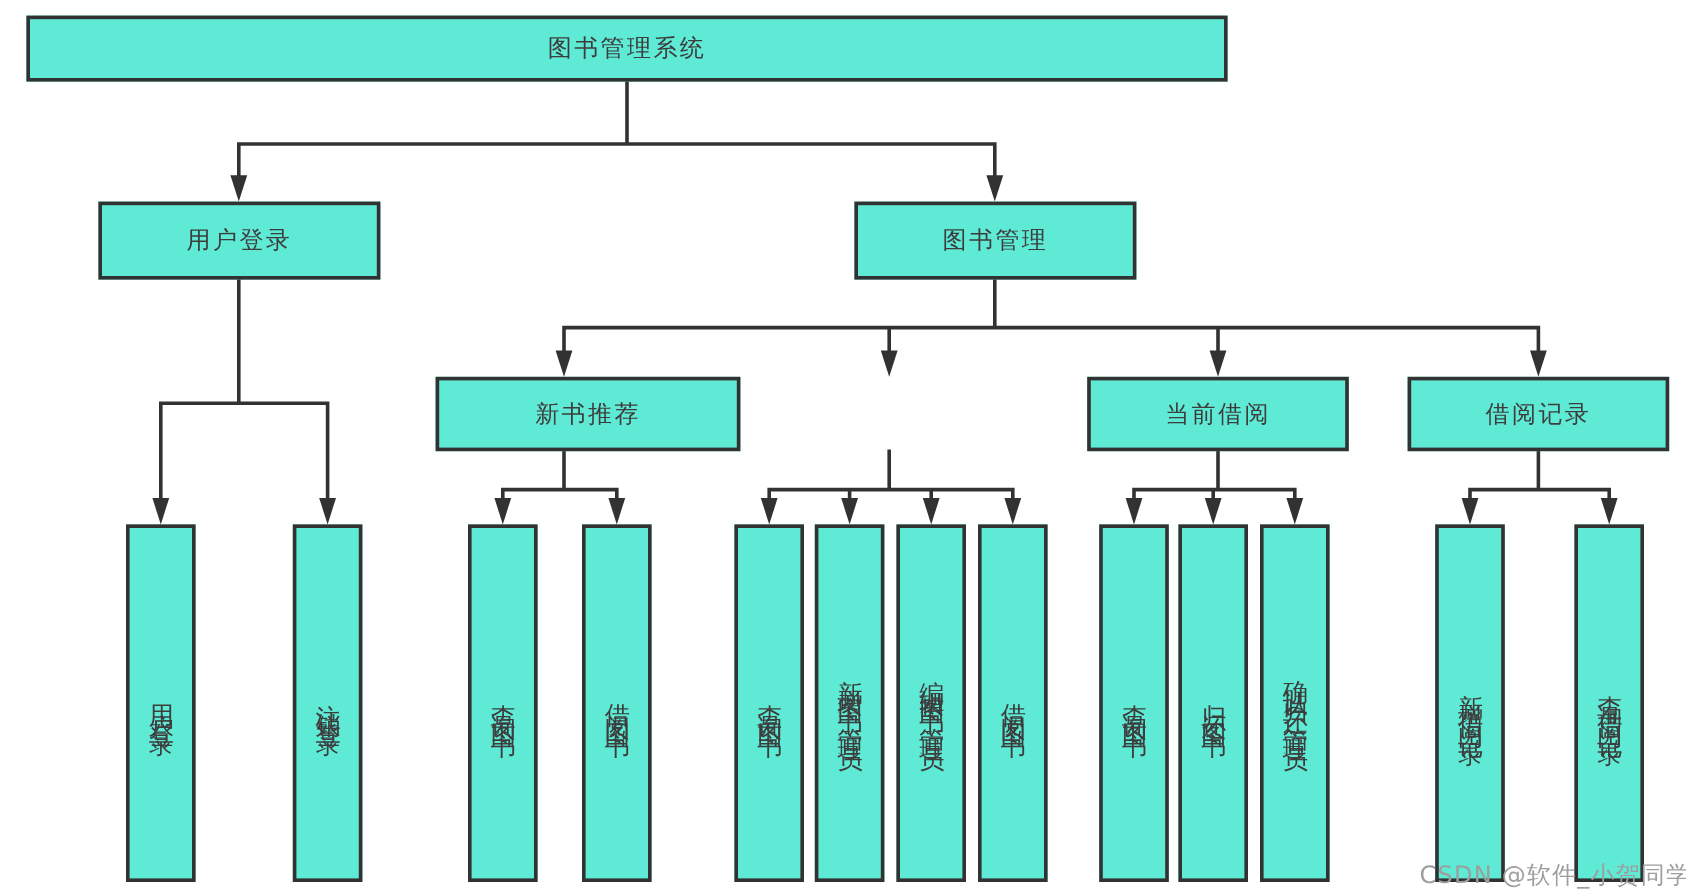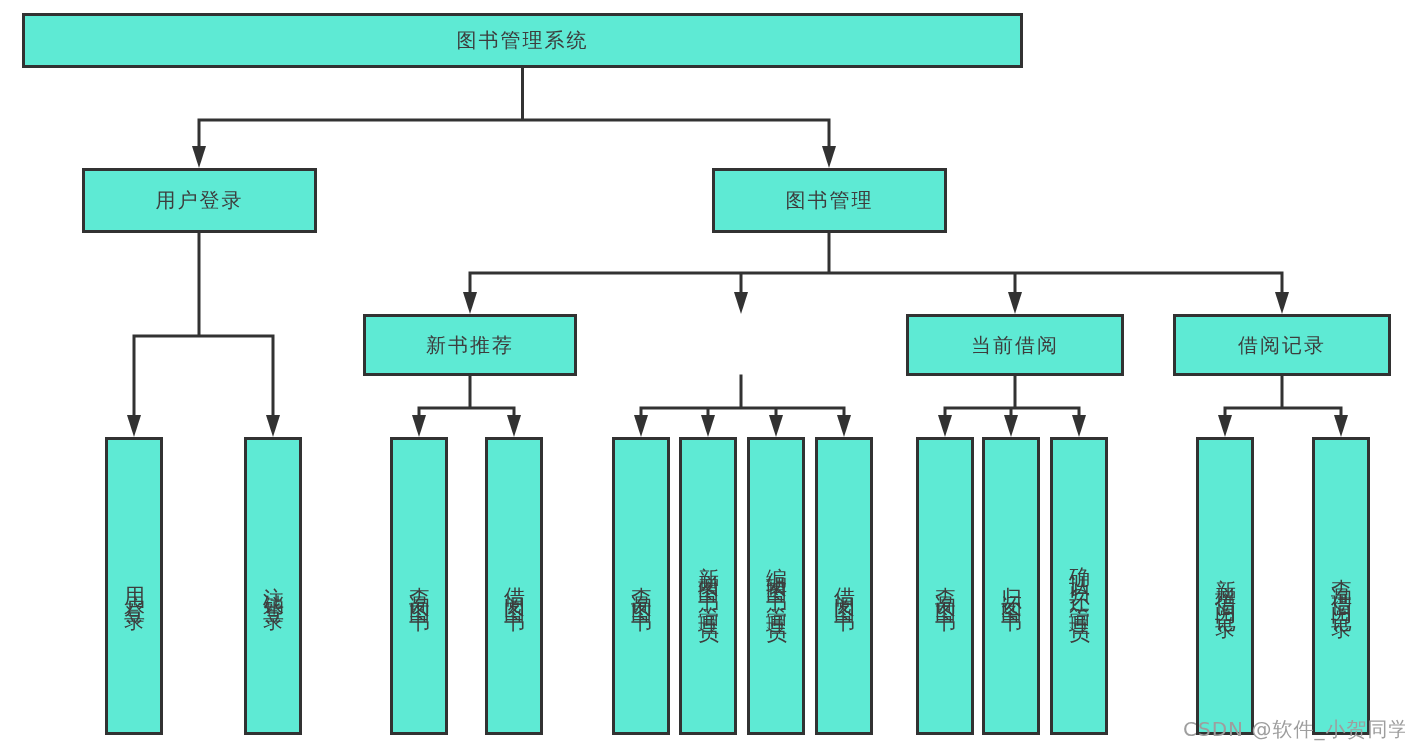--- a/index.html
+++ b/index.html
@@ -76,21 +76,21 @@
     <span>图书管理系统</span>
   </div>
 
   <div class="node l2-node" style="left:82px;">
     <span>用户登录</span>
   </div>
   <div class="node l2-node" style="left:712px;">
     <span>图书管理</span>
   </div>
 
-  <div class="node l3-node" style="left:363px; width:214px;">
+  <div class="node l3-node" style="left:363px; width:254px;">
     <span>新书推荐</span>
   </div>
   <div class="node l3-node" style="left:906px; width:218px;">
     <span>当前借阅</span>
   </div>
   <div class="node l3-node" style="left:1173px; width:218px;">
     <span>借阅记录</span>
   </div>
 
   <div class="node leaf-node" style="left:105px;">

